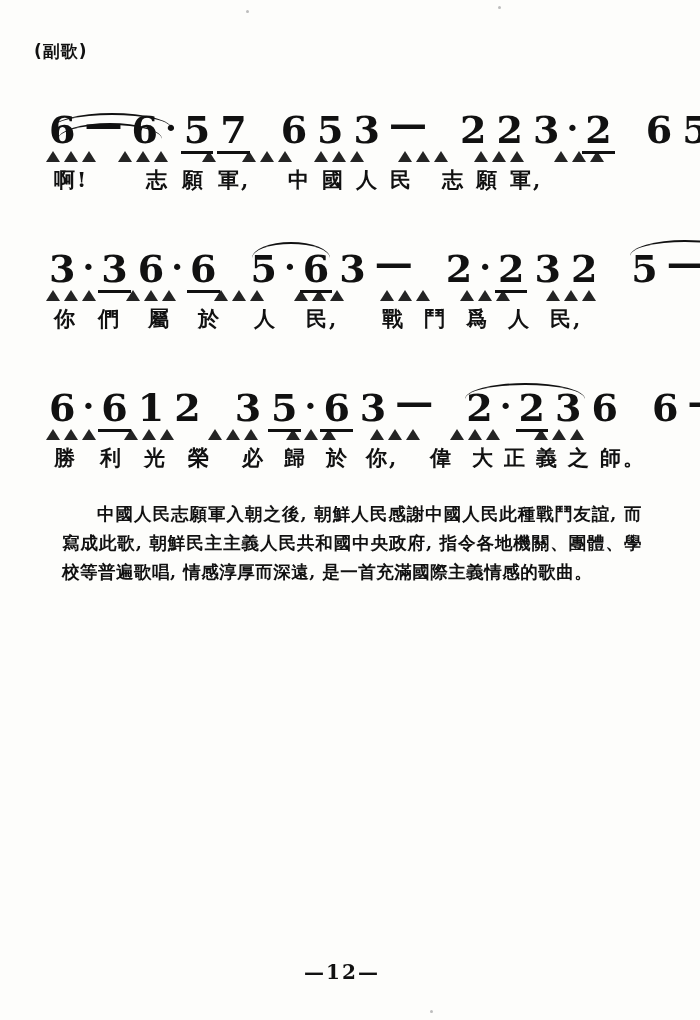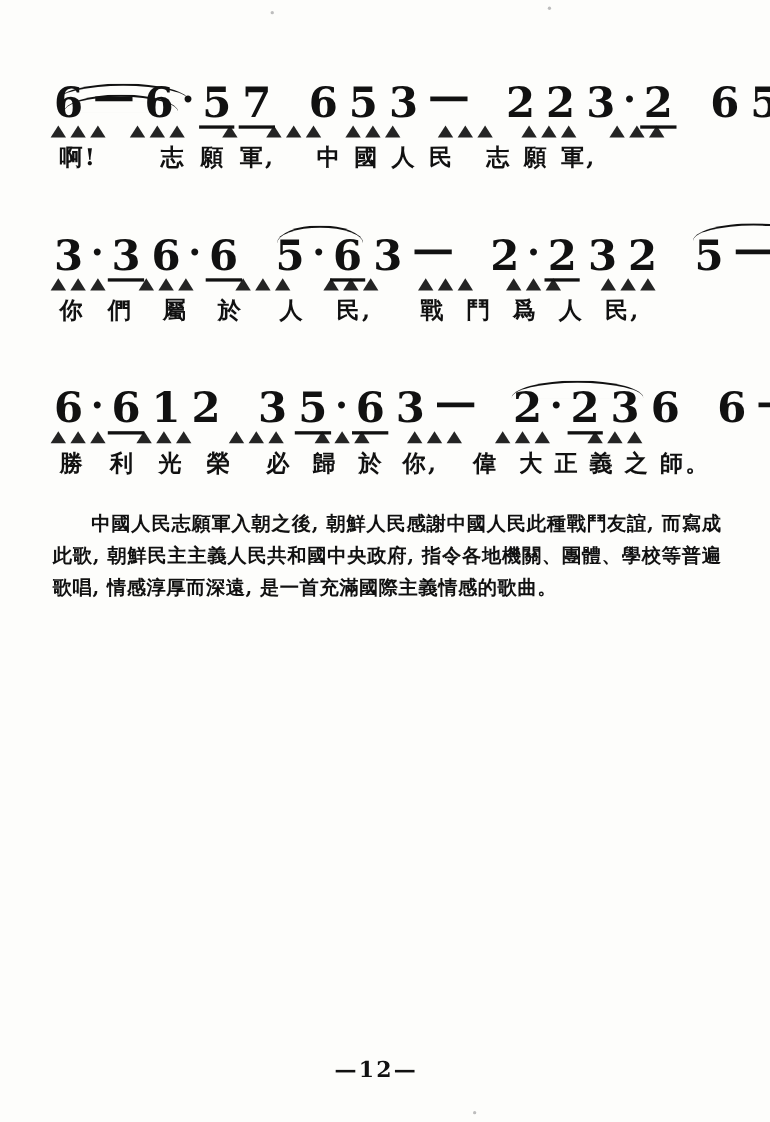--- a/index.html
+++ b/index.html
@@ -140,21 +140,21 @@
     margin-top: 26px;
     font-family: "DejaVu Serif", serif;
     font-size: 17.5px;
     font-weight: bold;
     line-height: 1.65;
     letter-spacing: 0.5px;
     text-align: justify;
     padding: 0 14px 0 18px;
   }
   .prose p {
-    margin: 0;
+    margin: 14px;
     text-indent: 2em;
   }
   .page-number {
     position: absolute;
     left: 0; right: 16px;
     bottom: 36px;
     text-align: center;
     font-family: "DejaVu Serif", serif;
     font-size: 20px;
     font-weight: bold;
@@ -164,20 +164,21 @@
     position: absolute;
     background: #bdbdbd;
     border-radius: 50%;
   }
 </style>
 </head>
 <body>
 
 <div class="page">
 
+  <div class="section-label">(副歌)</div>
 
   <div class="system">
     <div class="notes-row">
       <div class="measure" style="position:relative;">
         <div class="slur" style="left:8px; top:8px; width:120px;"></div>
         <div class="slur" style="left:14px; top:18px; width:104px;"></div>
         <span class="note">6</span>
         <span class="dash">—</span>
         <span class="note">6</span>
         <span class="dot-sep">·</span>

